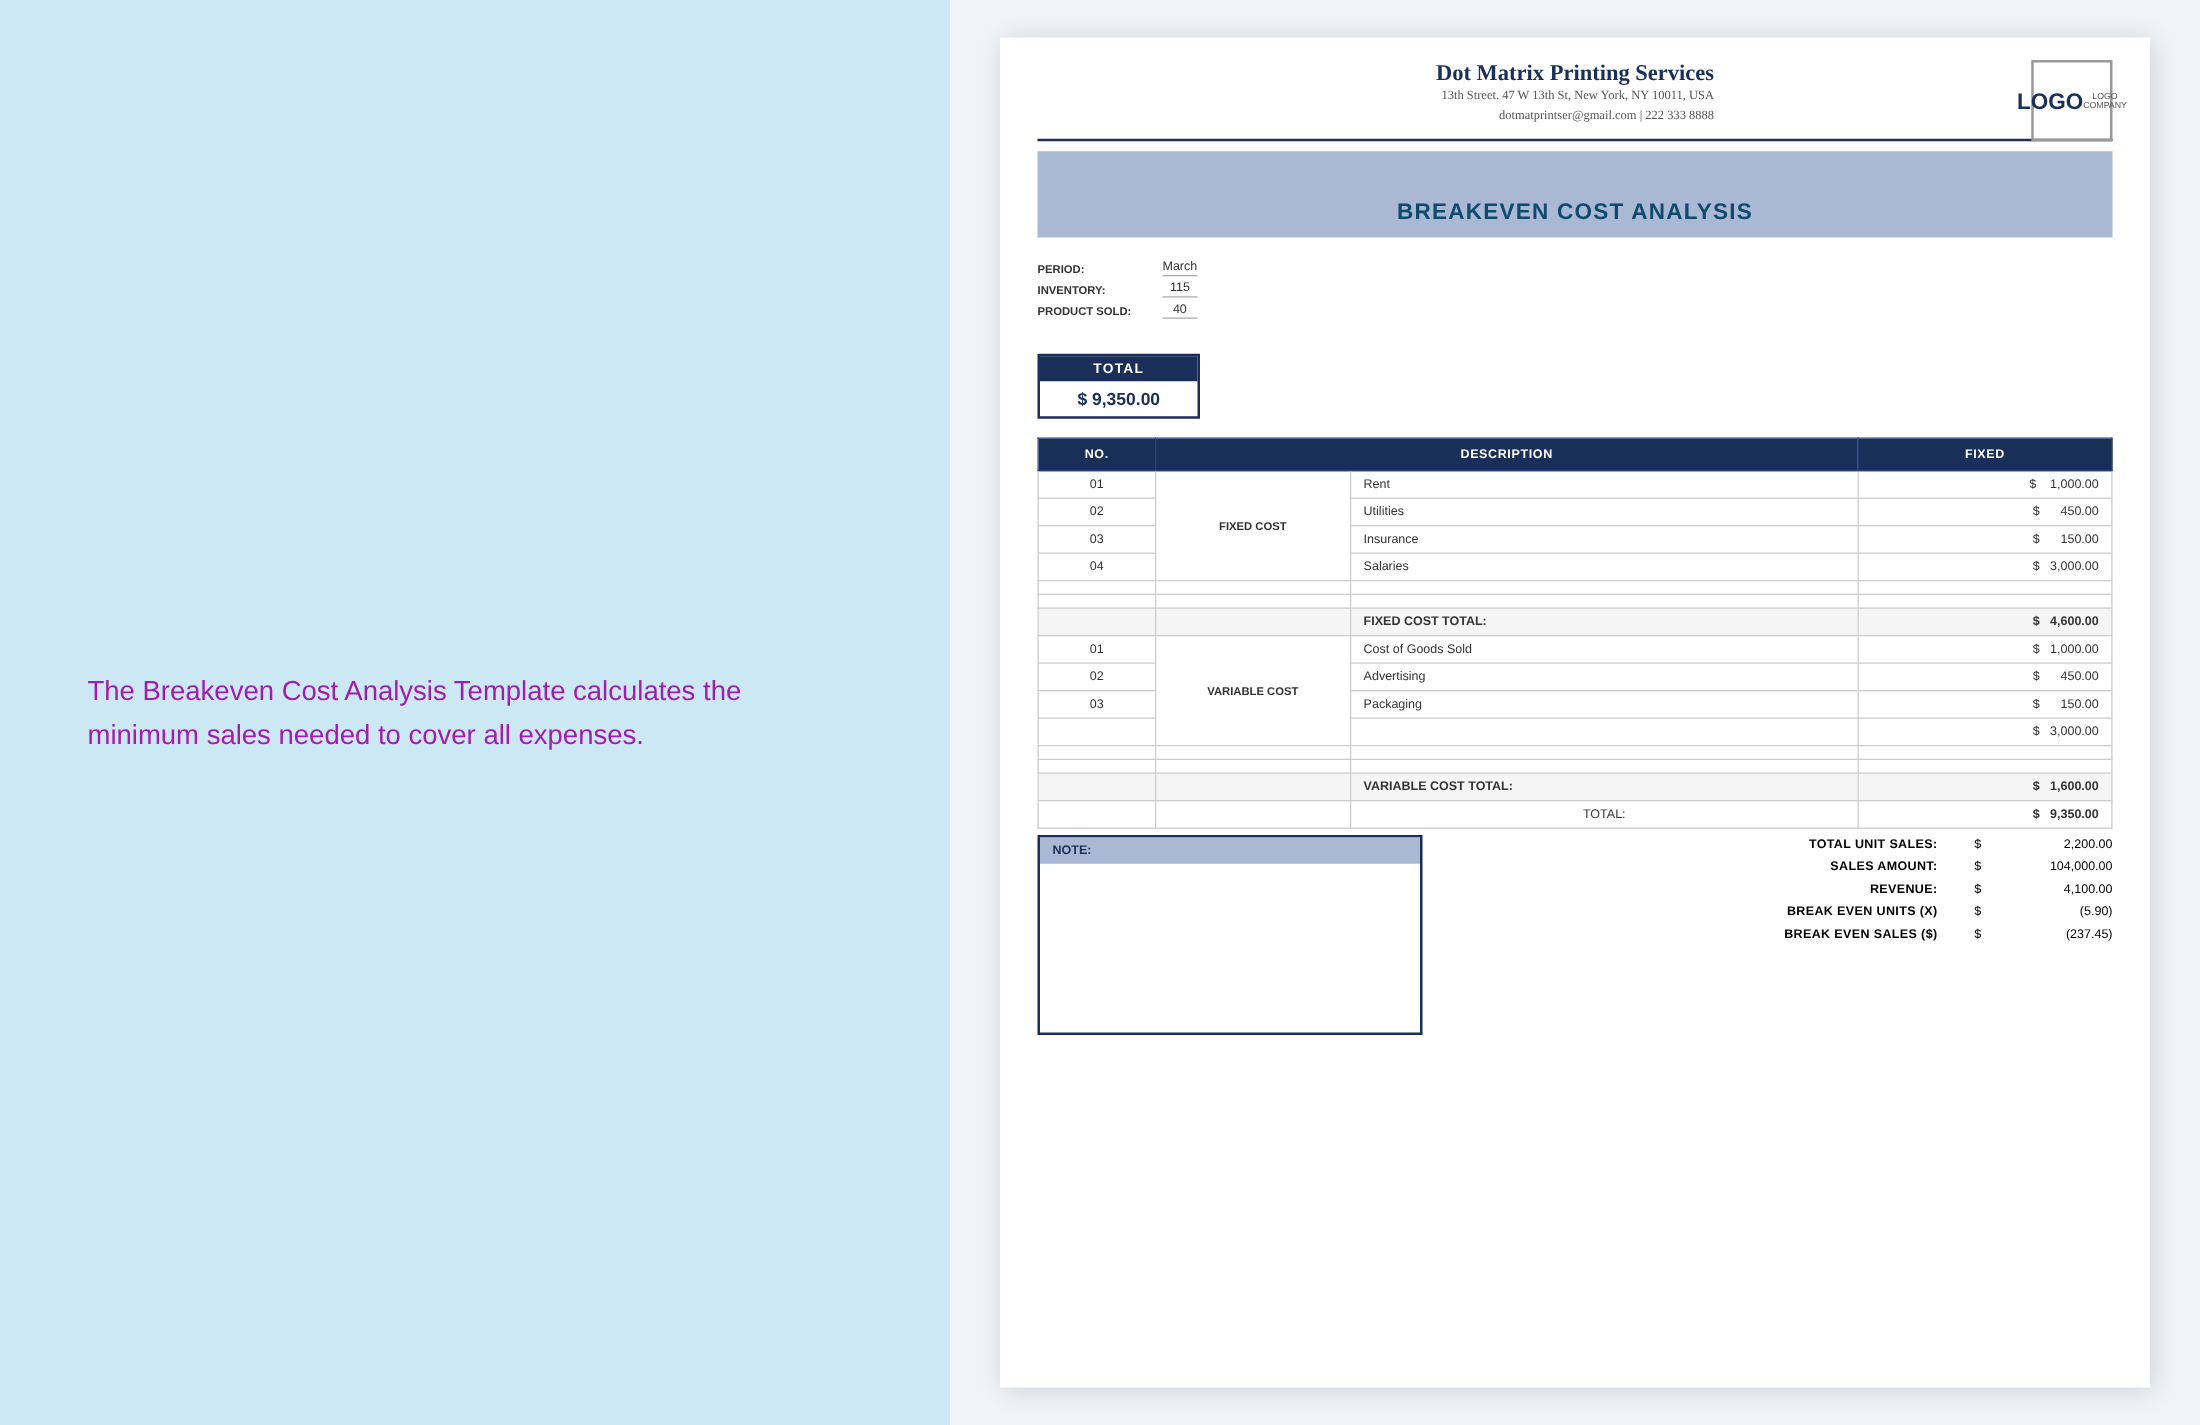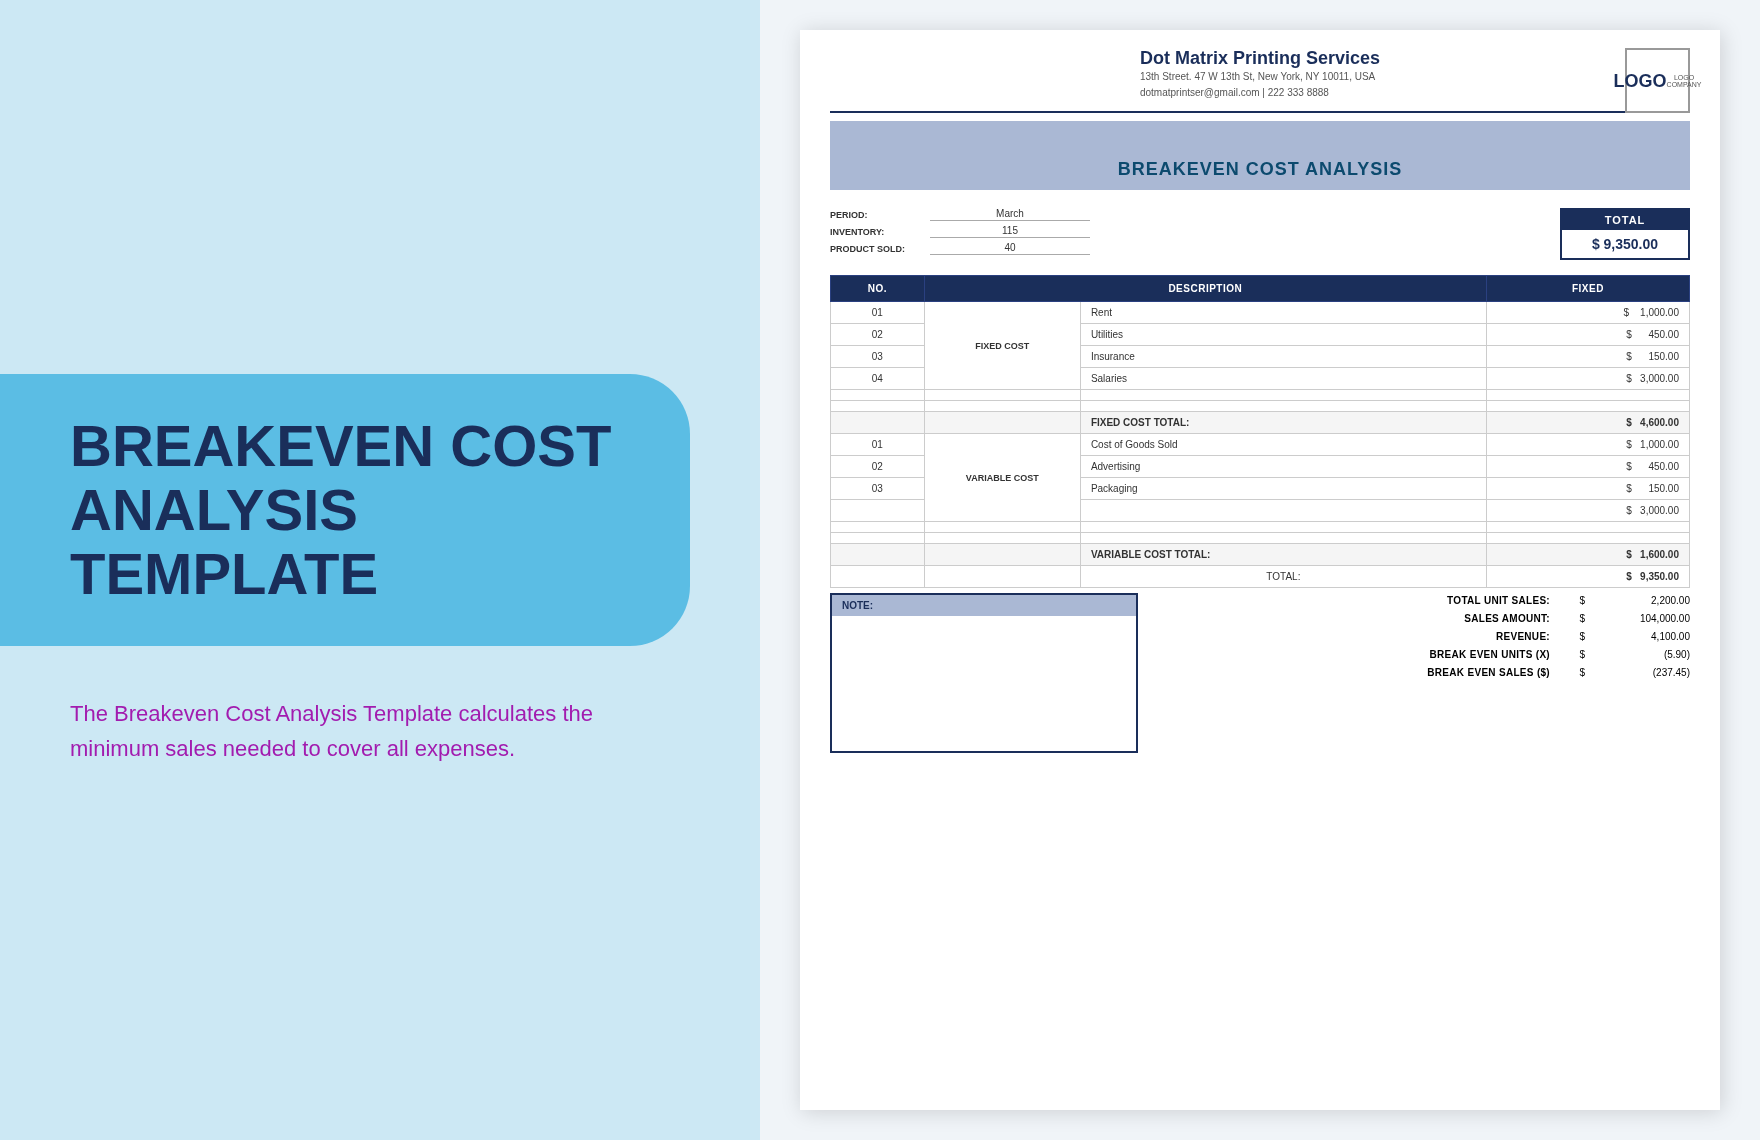--- a/index.html
+++ b/index.html
@@ -72,21 +72,22 @@
     
     .doc-header {
       display: flex;
       justify-content: center;
       align-items: center;
       padding: 18px 30px 10px 30px;
       position: relative;
     }
 
     .company-info {
-      text-align: left;
+      text-align: right;
+      font-family: Liberation Serif, serif;
     }
 
     .company-name {
       font-size: 18px;
       font-weight: bold;
       color: #1a2e5a;
     }
 
     .company-address {
       font-size: 10px;
@@ -141,20 +142,21 @@
       letter-spacing: 1px;
       margin-top: 28px;
     }
 
     
     .meta-section {
       display: flex;
       align-items: flex-start;
       padding: 10px 30px;
       gap: 24px;
+      flex-direction: column;
     }
 
     .meta-fields {
       flex: 1;
     }
 
     .meta-row {
       display: flex;
       align-items: center;
       margin-bottom: 4px;
@@ -318,26 +320,20 @@
     .summary-value {
       width: 100px;
       text-align: right;
       font-size: 10px;
     }
   </style>
 </head>
 <body>
 
 <div class="left-panel">
-  <div class="title-box">
-    <h1>
-      <span>BREAKEVEN COST</span><br>
-      <span>ANALYSIS TEMPLATE</span>
-    </h1>
-  </div>
   <p class="description">The Breakeven Cost Analysis Template calculates the minimum sales needed to cover all expenses.</p>
 </div>
 
 <div class="right-panel">
   <div class="document">
 
     <div class="doc-header">
       <div class="company-info">
         <div class="company-name">Dot Matrix Printing Services</div>
         <div class="company-address">

